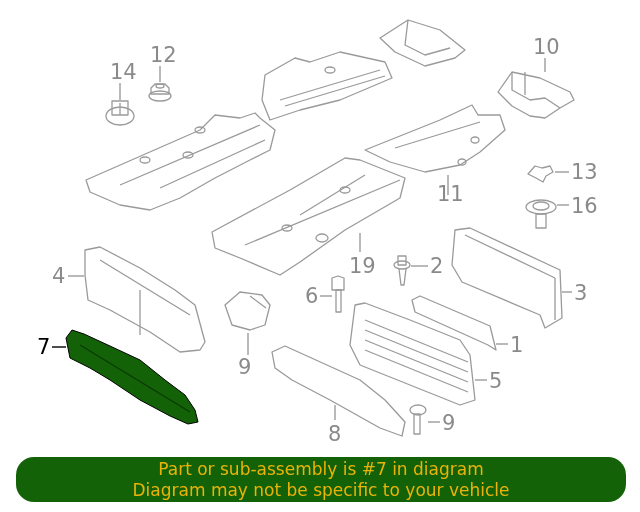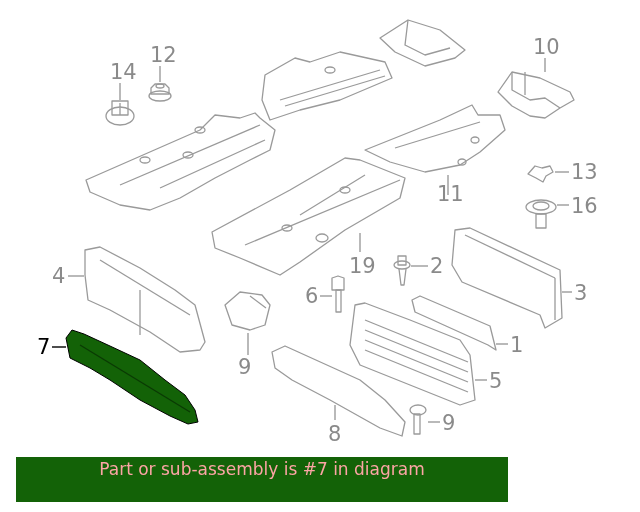--- a/index.html
+++ b/index.html
@@ -1,20 +1,20 @@
 <!DOCTYPE html>
 <html><head>
   <meta charset="utf-8">
   <style>
     html, body { margin:0; padding:0; background:#ffffff; }
     body { width:640px; height:512px; position:relative; overflow:hidden; font-family:"DejaVu Sans", sans-serif; }
     #diagram { position:absolute; left:0; top:0; width:640px; height:512px; }
     .callout { position:absolute; font-family:"DejaVu Sans", sans-serif; font-size:21px; color:#8a8a8a; line-height:1; }
     .callout.active { color:#000000; }
-    #banner { position:absolute; left:16px; top:457px; width:492px; height:45px; background:#136207; color:#fca5a5; text-align:center; font-size:17px; line-height:21px; padding-top:2px; box-sizing:border-box; }
+    #banner { position:absolute; left:16px; top:457px; width:610px; height:45px; background:#136207; color:#eab308; text-align:center; font-size:17px; line-height:21px; padding-top:2px; box-sizing:border-box;border-radius:18px; }
     #banner div { white-space:nowrap; }
   </style>
 </head>
 <body>
 
 <svg id="diagram" viewBox="0 0 640 512" xmlns="http://www.w3.org/2000/svg" fill="none" stroke="#9a9a9a" stroke-width="1.3" stroke-linejoin="round">
 
   <g>
     <ellipse cx="120" cy="116" rx="14" ry="9"></ellipse>
     <rect x="112" y="101" width="16" height="14"></rect>
@@ -162,13 +162,14 @@
 <span class="callout" style="left:305px;top:286px">6</span>
 <span class="callout active" style="left:37px;top:337px">7</span>
 <span class="callout" style="left:238px;top:357px">9</span>
 <span class="callout" style="left:510px;top:335px">1</span>
 <span class="callout" style="left:489px;top:371px">5</span>
 <span class="callout" style="left:328px;top:424px">8</span>
 <span class="callout" style="left:442px;top:413px">9</span>
 
 <div id="banner">
   <div>Part or sub-assembly is #7 in diagram</div>
+  <div>Diagram may not be specific to your vehicle</div>
 </div>
 
 </body></html>

